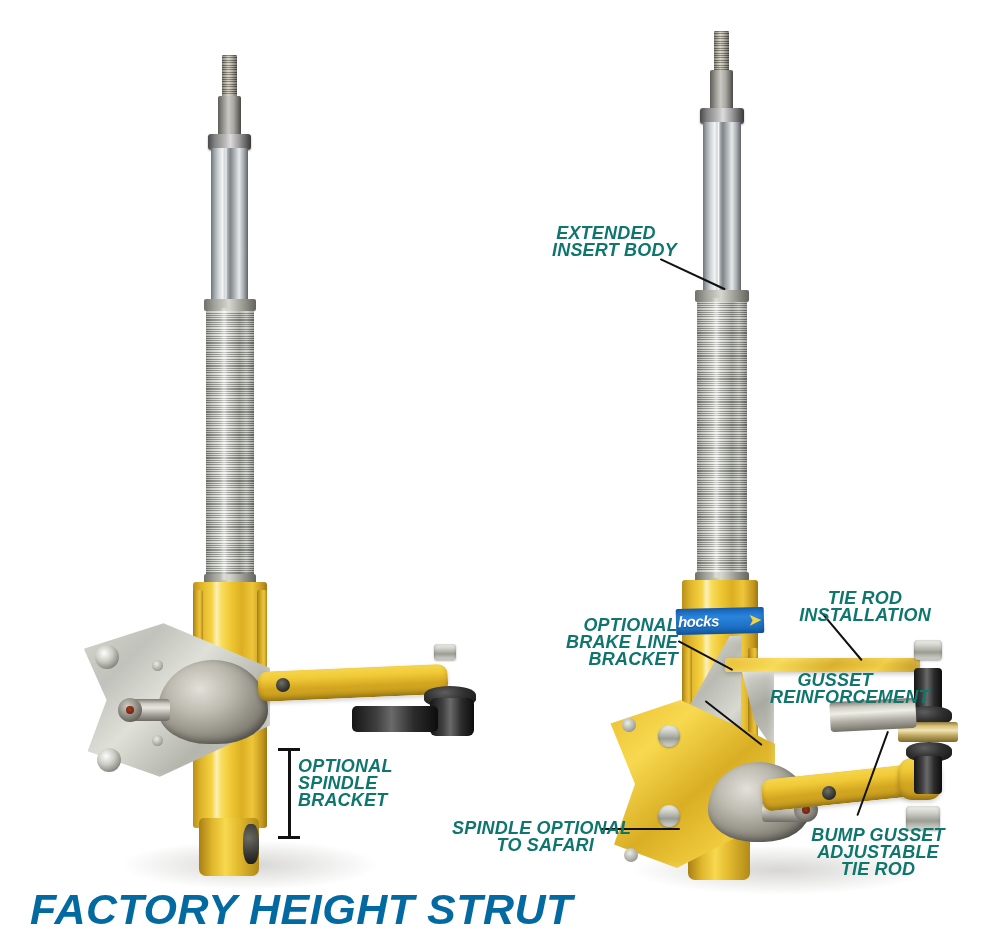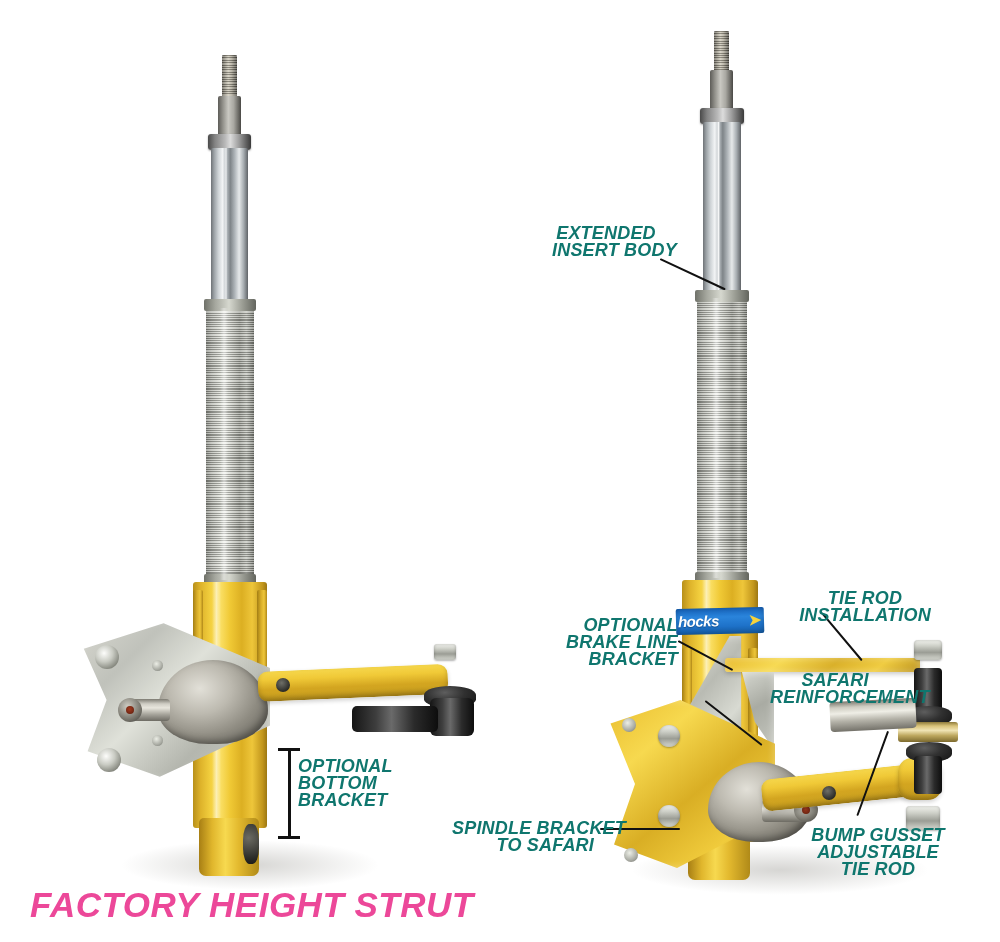--- a/index.html
+++ b/index.html
@@ -5,22 +5,22 @@
 <style>
   html,body{margin:0;padding:0;background:#ffffff;}
   body{width:1000px;height:942px;overflow:hidden;
        font-family:"Liberation Sans","DejaVu Sans",sans-serif;}
   #stage{position:relative;width:1000px;height:942px;background:#fff;}
 
   
   .caption{
     position:absolute;
     font-style:italic;font-weight:bold;
-    font-size:35px;letter-spacing:.5px;
-    color:#ec4899;white-space:nowrap;
+    font-size:43px;letter-spacing:.5px;
+    color:#0369a1;white-space:nowrap;
     font-family:"Liberation Sans","DejaVu Sans",sans-serif;
   }
 
   
   .anno{
     position:absolute;
     font-style:italic;font-weight:bold;
     font-size:18px;line-height:17px;
     color:#0f766e;white-space:nowrap;
     letter-spacing:.2px;
@@ -203,21 +203,21 @@
     <div class="blackBoot" style="left:424px;top:686px;width:52px;height:22px;"></div>
     <div class="blackBody" style="left:430px;top:698px;width:44px;height:38px;border-radius:6px;"></div>
     <div class="blackBody" style="left:352px;top:706px;width:86px;height:26px;border-radius:5px;"></div>
 
     <div class="dimbar" style="left:288px;top:748px;height:90px;"></div>
     <div class="dimcap" style="left:278px;top:748px;"></div>
     <div class="dimcap" style="left:278px;top:836px;"></div>
 
     <div class="anno c" style="left:298px;top:758px;width:140px;text-align:left;">
       <div>OPTIONAL</div>
-      <div>BOTTOM</div>
+      <div>SPINDLE</div>
       <div>BRACKET</div>
     </div>
   </div>
 
   <div class="strut" style="left:500px;top:0;width:500px;height:900px;">
 
     <div class="shadow" style="left:130px;top:845px;width:300px;height:50px;"></div>
 
     <div class="stud" style="left:214px;top:31px;width:15px;height:42px;"></div>
     <div class="step" style="left:210px;top:70px;width:23px;height:42px;"></div>
@@ -295,26 +295,26 @@
     <div>BRAKE LINE</div>
     <div>BRACKET</div>
   </div>
 
   <div class="anno c" style="left:795px;top:590px;width:140px;">
     <div>TIE ROD</div>
     <div>INSTALLATION</div>
   </div>
 
   <div class="anno c" style="left:770px;top:672px;width:130px;">
-    <div>SAFARI</div>
+    <div>GUSSET</div>
     <div>REINFORCEMENT</div>
   </div>
 
   <div class="anno r" style="left:452px;top:820px;width:142px;">
-    <div>SPINDLE BRACKET</div>
+    <div>SPINDLE OPTIONAL</div>
     <div>TO SAFARI</div>
   </div>
 
   <div class="anno c" style="left:808px;top:827px;width:140px;">
     <div>BUMP GUSSET</div>
     <div>ADJUSTABLE</div>
     <div>TIE ROD</div>
   </div>
 
   <div class="caption" style="left:30px;top:885px;">FACTORY HEIGHT STRUT</div>

